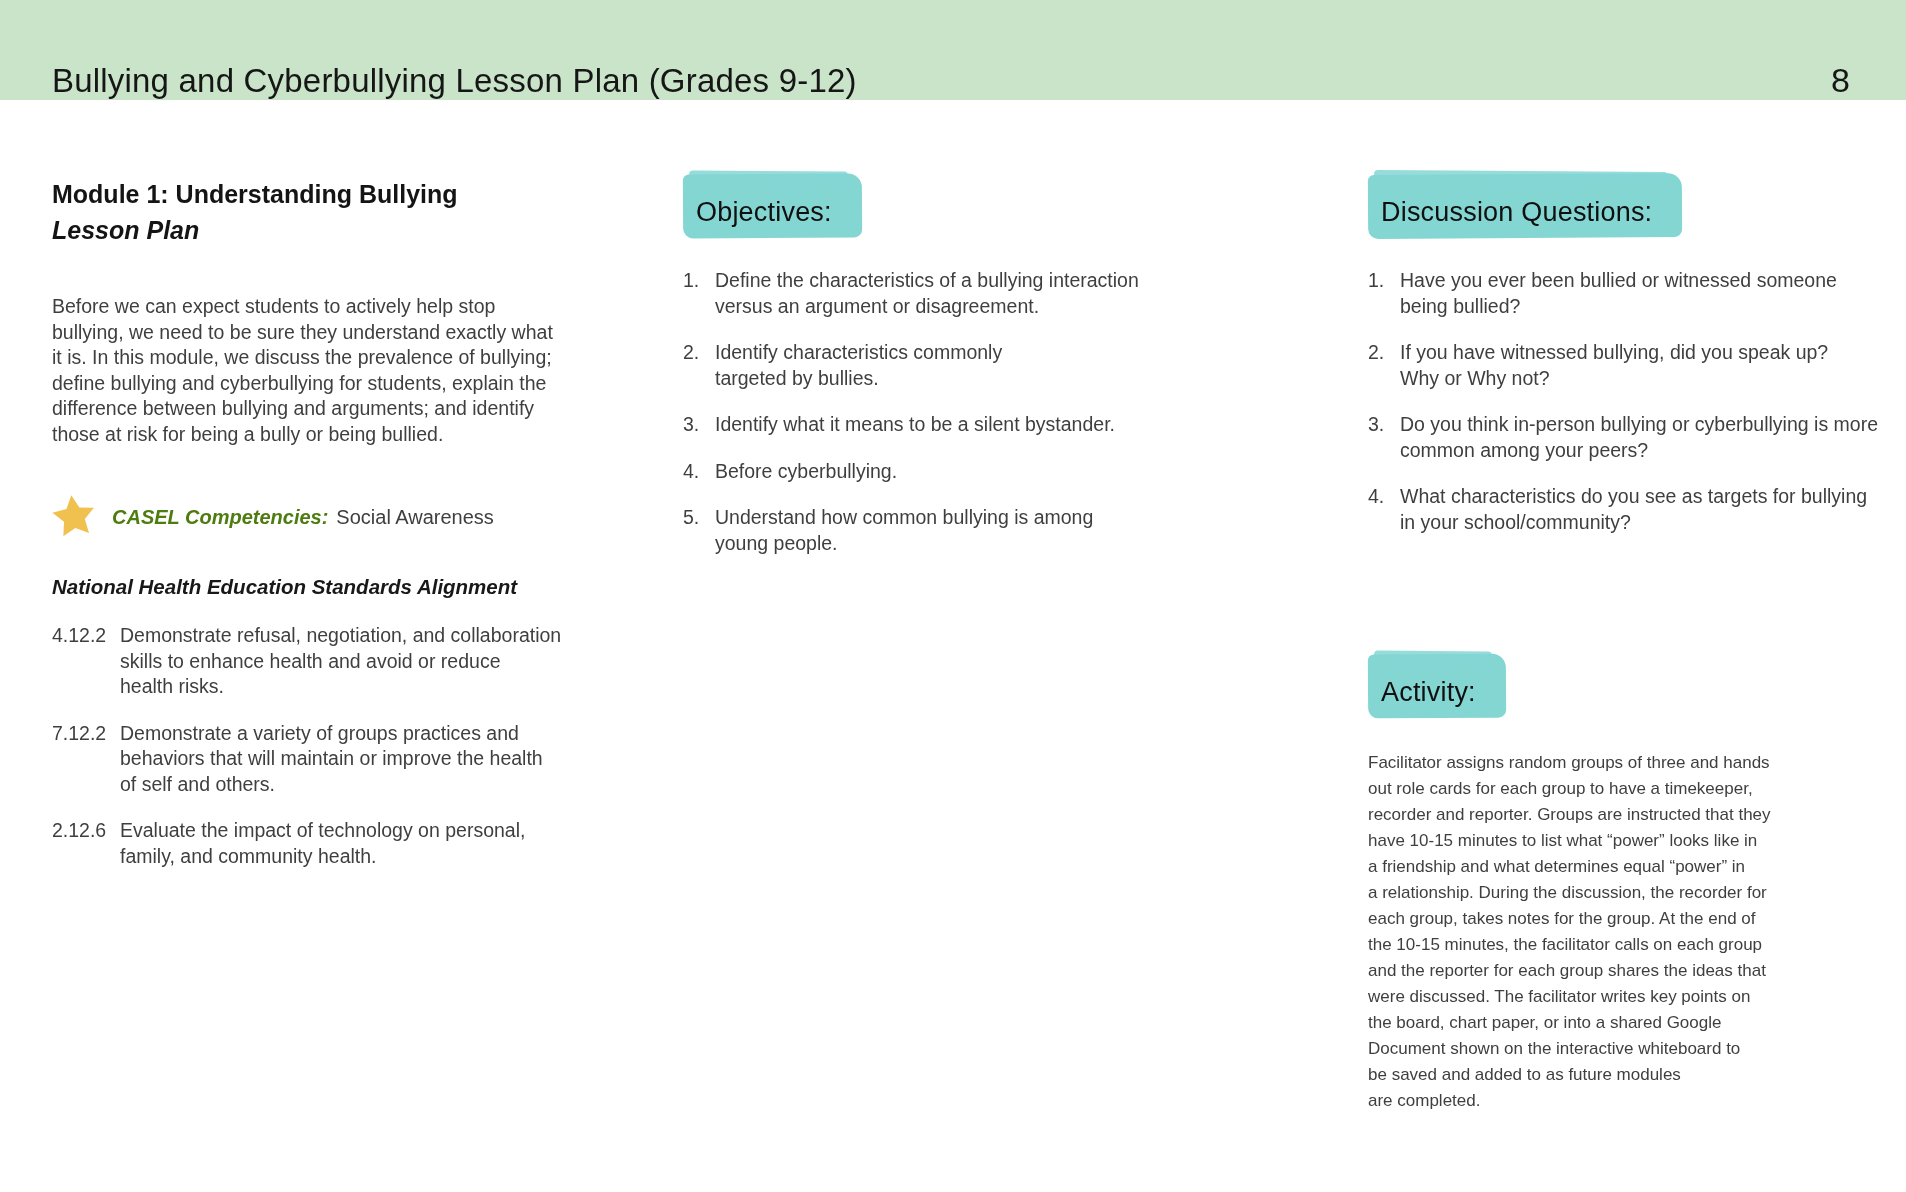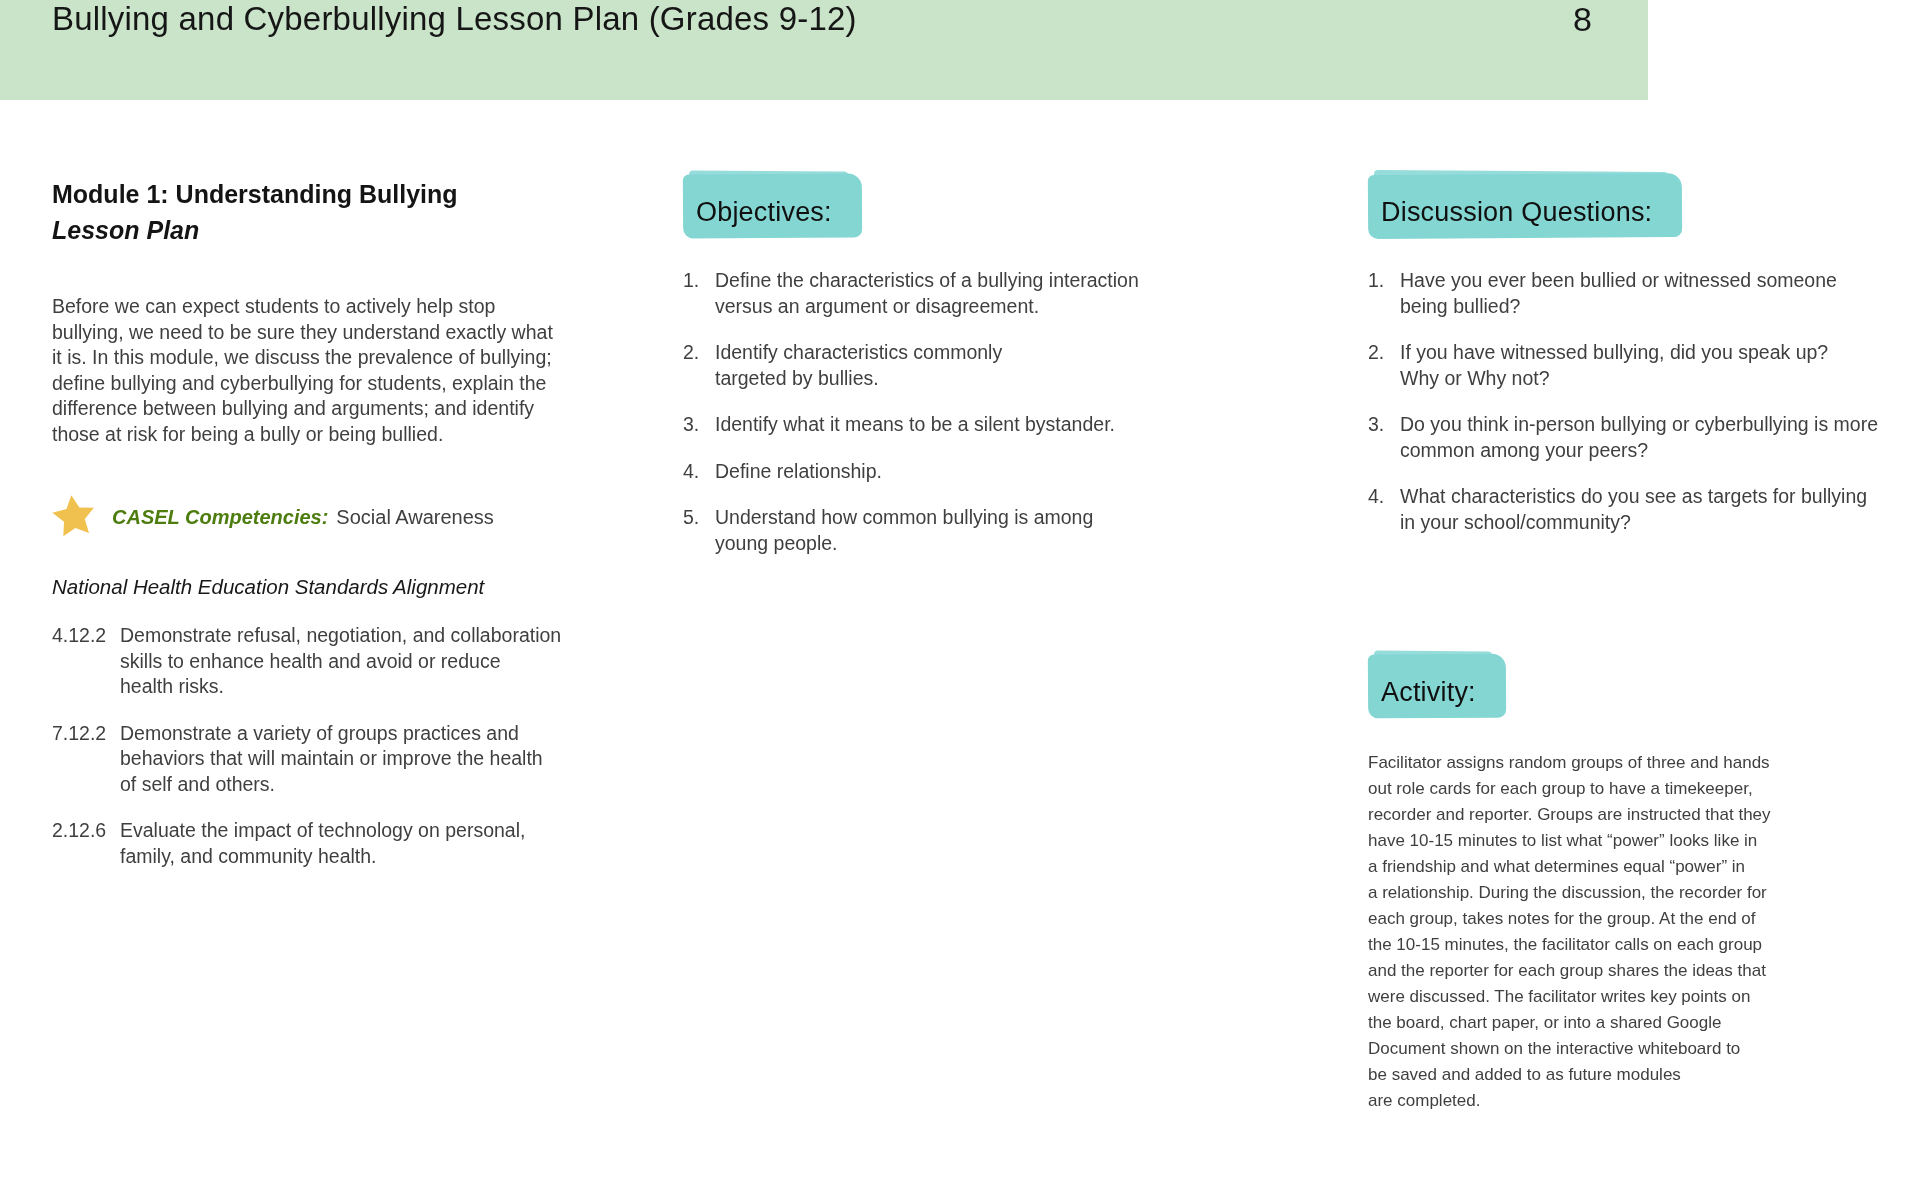--- a/index.html
+++ b/index.html
@@ -11,23 +11,23 @@
   }
   *{box-sizing:border-box;}
   html,body{margin:0;padding:0;}
   body{
     width:1906px;height:1192px;position:relative;overflow:hidden;
     background:#ffffff;
     font-family:"Liberation Sans","DejaVu Sans",sans-serif;
     color:var(--body-ink);
   }
   .topbar{
-    position:absolute;top:0;left:0;width:1648px;height:100px;
+    position:absolute;top:0;left:0;width:1906px;height:100px;
     background:var(--header-bg);
-    display:flex;align-items:flex-start;justify-content:space-between;
+    display:flex;align-items:flex-end;justify-content:space-between;
     padding:0 56px 0 52px;
   }
   .topbar .title{font-size:33px;color:#161616;letter-spacing:.2px;}
   .topbar .pagenum{font-size:34px;color:#161616;}
 
   .col{position:absolute;top:100px;}
   .col-left{left:52px;width:600px;}
   .col-mid{left:683px;width:540px;}
   .col-right{left:1368px;width:580px;}
 
@@ -35,21 +35,21 @@
 
   
   .module-heading{margin:76px 0 0;font-size:25px;line-height:36px;color:var(--heading-ink);font-weight:bold;}
   .module-heading .h2line{display:block;font-style:italic;}
   .intro{margin:46px 0 0;font-size:19.5px;line-height:25.5px;}
   .casel{margin:48px 0 0;display:flex;align-items:center;gap:16px;}
   .star-wrap{width:44px;height:44px;flex:0 0 auto;display:inline-block;transform:rotate(-7deg);}
   .star-wrap svg{width:100%;height:100%;display:block;}
   .casel-text{font-size:20px;color:var(--body-ink);}
   .casel-label{font-weight:bold;font-style:italic;color:#4d7c0f;margin-right:8px;}
-  .standards-heading{margin:36px 0 0;font-size:20.5px;font-weight:normal;font-style:italic;color:#181818;}
+  .standards-heading{margin:36px 0 0;font-size:20.5px;font-weight:bold;font-style:italic;color:#181818;}
   .numlist{list-style:none;margin:24px 0 0;padding:0;}
   .numlist li{display:flex;margin:0 0 21px;font-size:19.5px;line-height:25.5px;}
   .numlist .code{flex:0 0 68px;}
   .numlist .num{flex:0 0 32px;}
   .numlist .txt{flex:1 1 auto;}
 
   
   .highlight{display:inline-block;position:relative;margin:74px 0 0;padding:23px 30px 10px 13px;}
   .highlight .hl-text{position:relative;z-index:1;font-size:27px;color:#101010;letter-spacing:.2px;}
   .highlight::before{
@@ -133,21 +133,21 @@
       <span class="num">2.</span>
       <span class="txt ml">Identify characteristics commonly
 targeted by bullies.</span>
     </li>
     <li>
       <span class="num">3.</span>
       <span class="txt ml">Identify what it means to be a silent bystander.</span>
     </li>
     <li>
       <span class="num">4.</span>
-      <span class="txt ml">Define relationship.</span>
+      <span class="txt ml">Before cyberbullying.</span>
     </li>
     <li>
       <span class="num">5.</span>
       <span class="txt ml">Understand how common bullying is among
 young people.</span>
     </li>
   </ol>
 </section>
 
 <section class="col col-right">

